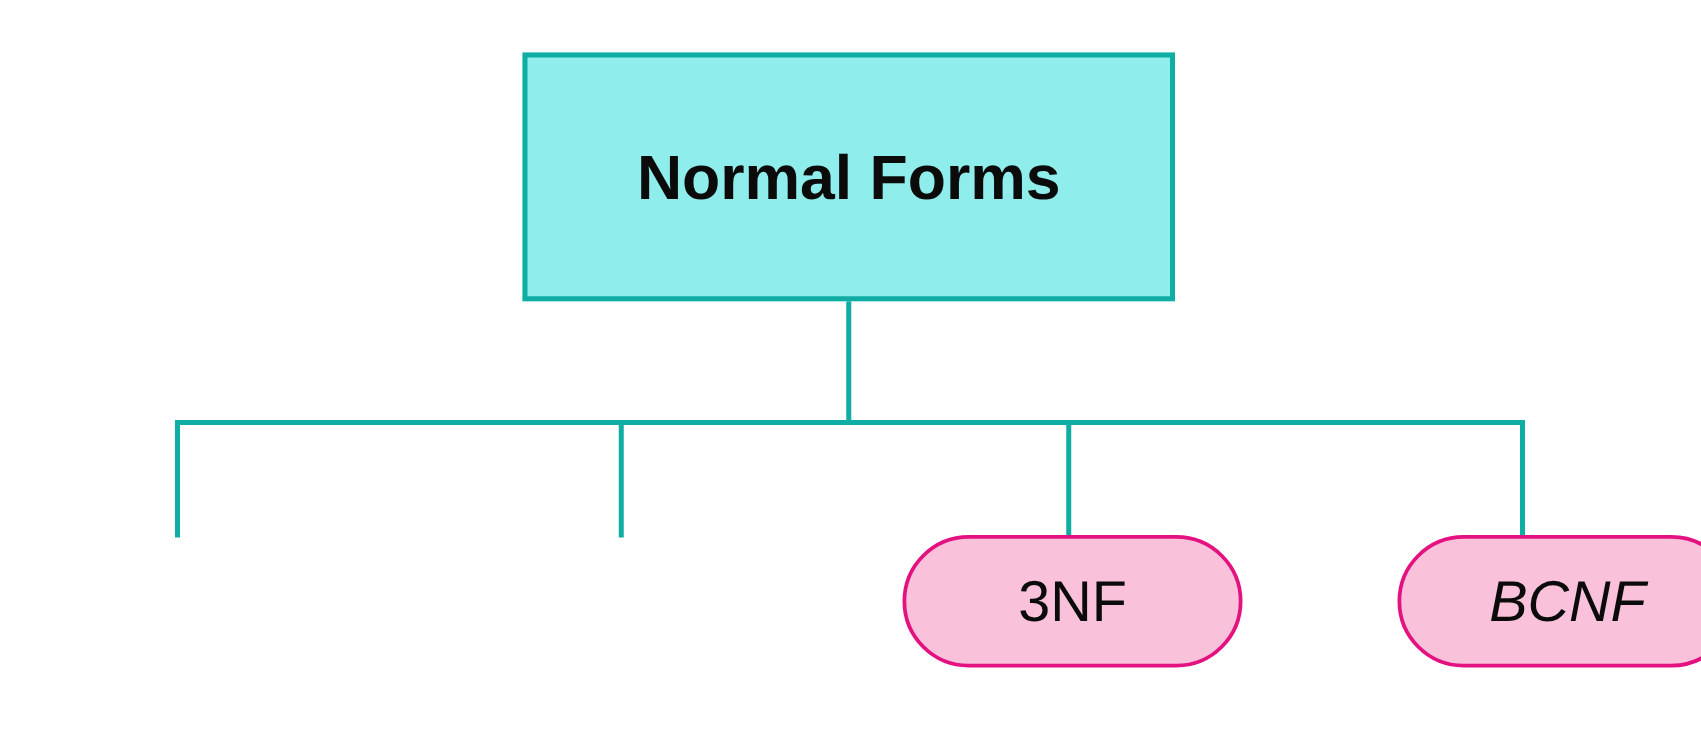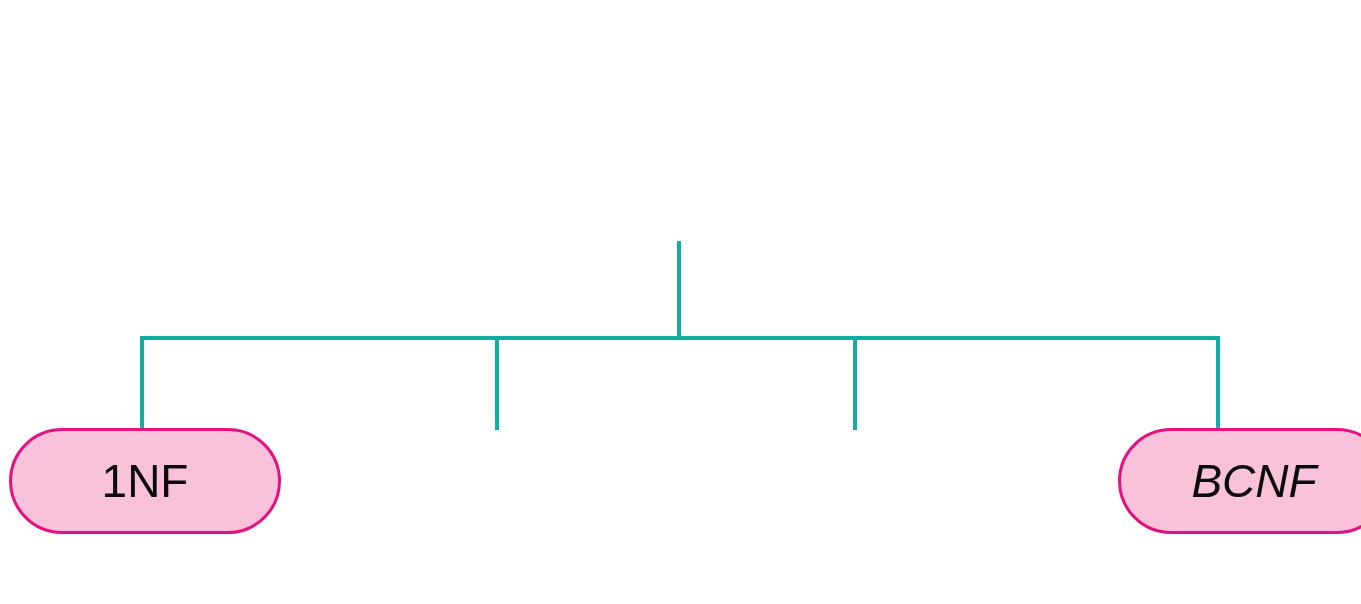--- a/index.html
+++ b/index.html
@@ -74,24 +74,27 @@
 
 <div class="canvas">
 
   <svg class="connectors" viewBox="0 0 1361 604" xmlns="http://www.w3.org/2000/svg" aria-hidden="true">
     <path d="M679,241 L679,338"></path>
     <path d="M142,430 L142,338 L1218,338 L1218,430"></path>
     <path d="M497,338 L497,430"></path>
     <path d="M855,338 L855,430"></path>
   </svg>
 
-
-  <div class="pill pill-1">
-    <span class="pill-label">1NF</span>
+  <div class="root-node">
+    <span class="root-label">Normal Forms</span>
   </div>
 
 
+
+  <div class="pill pill-3">
+    <span class="pill-label">3NF</span>
+  </div>
 
   <div class="pill pill-4">
     <span class="pill-label">BCNF</span>
   </div>
 
 </div>
 
 </body></html>

